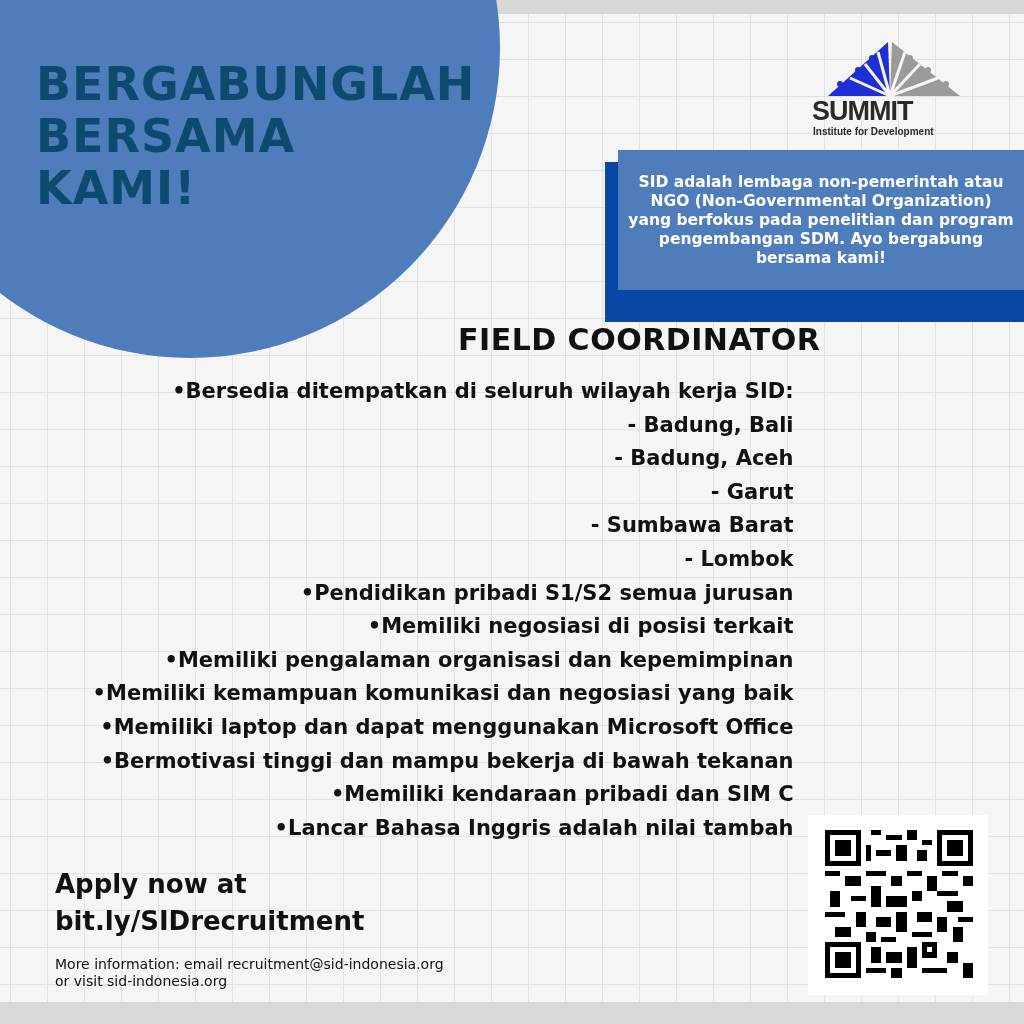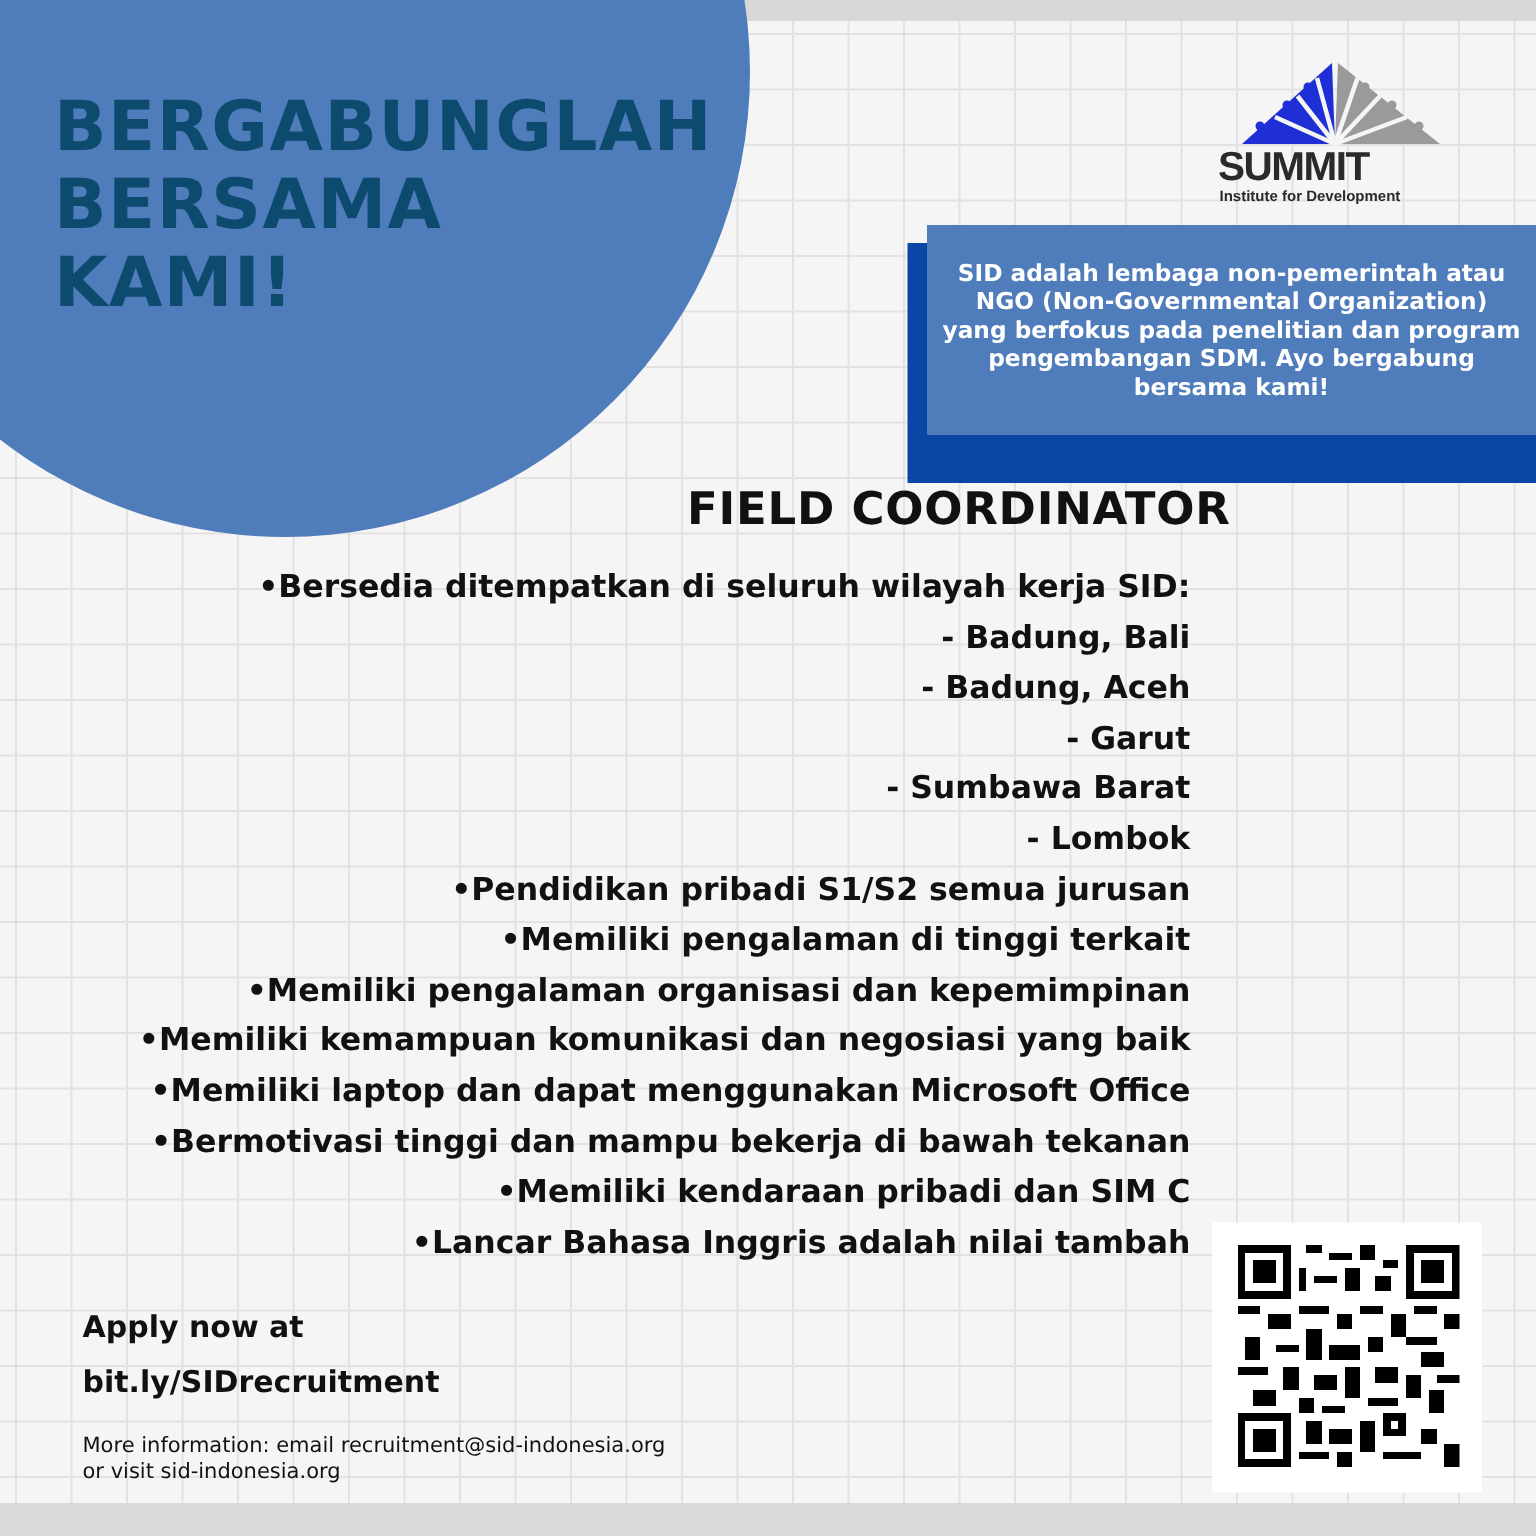--- a/index.html
+++ b/index.html
@@ -37,21 +37,21 @@
     display:flex; align-items:center; justify-content:center; padding:0 10px; box-sizing:border-box;
   }
   .job-title {
     position:absolute; left:458px; top:322px; margin:0;
     font-size:30px; font-weight:bold; color:#111; letter-spacing:0.5px;
   }
   .reqs { position:absolute; left:80px; top:375px; margin:0; padding:0; list-style:none; }
   .req { font-size:21px; line-height:33.6px; color:#111; font-weight:bold; white-space:nowrap;text-align:right; }
   .req .bullet { display:inline-block; width:26px; }
   .sub { padding-left:38px; }
-  .apply { position:absolute; left:55px; top:866px; font-size:20px; line-height:37px; color:#111; font-weight:bold; }
+  .apply { position:absolute; left:55px; top:866px; font-size:26px; line-height:37px; color:#111; font-weight:bold; }
   .more { position:absolute; left:55px; top:956px; font-size:14px; line-height:17px; color:#111; font-weight:normal; }
   .qr-wrap { position:absolute; left:808px; top:815px; width:180px; height:180px; background:#fff; }
   .qr { position:absolute; left:17px; top:15px; width:148px; height:148px; }
 </style>
 </head>
 <body>
 
 <div class="top-strip"></div>
 <div class="paper"></div>
 <div class="bottom-strip"></div>
@@ -96,21 +96,21 @@
 <ul class="reqs">
   <li class="req">
     <span class="bullet">•</span><span>Bersedia ditempatkan di seluruh wilayah kerja SID:</span>
   </li>
   <li class="req sub">- Badung, Bali</li>
   <li class="req sub">- Badung, Aceh</li>
   <li class="req sub">- Garut</li>
   <li class="req sub">- Sumbawa Barat</li>
   <li class="req sub">- Lombok</li>
   <li class="req"><span class="bullet">•</span><span>Pendidikan pribadi S1/S2 semua jurusan</span></li>
-  <li class="req"><span class="bullet">•</span><span>Memiliki pengalaman di tinggi terkait</span></li>
+  <li class="req"><span class="bullet">•</span><span>Memiliki negosiasi di posisi terkait</span></li>
   <li class="req"><span class="bullet">•</span><span>Memiliki pengalaman organisasi dan kepemimpinan</span></li>
   <li class="req"><span class="bullet">•</span><span>Memiliki kemampuan komunikasi dan negosiasi yang baik</span></li>
   <li class="req"><span class="bullet">•</span><span>Memiliki laptop dan dapat menggunakan Microsoft Office</span></li>
   <li class="req"><span class="bullet">•</span><span>Bermotivasi tinggi dan mampu bekerja di bawah tekanan</span></li>
   <li class="req"><span class="bullet">•</span><span>Memiliki kendaraan pribadi dan SIM C</span></li>
   <li class="req"><span class="bullet">•</span><span>Lancar Bahasa Inggris adalah nilai tambah</span></li>
 </ul>
 
 <div class="apply">
   <div>Apply now at</div>

